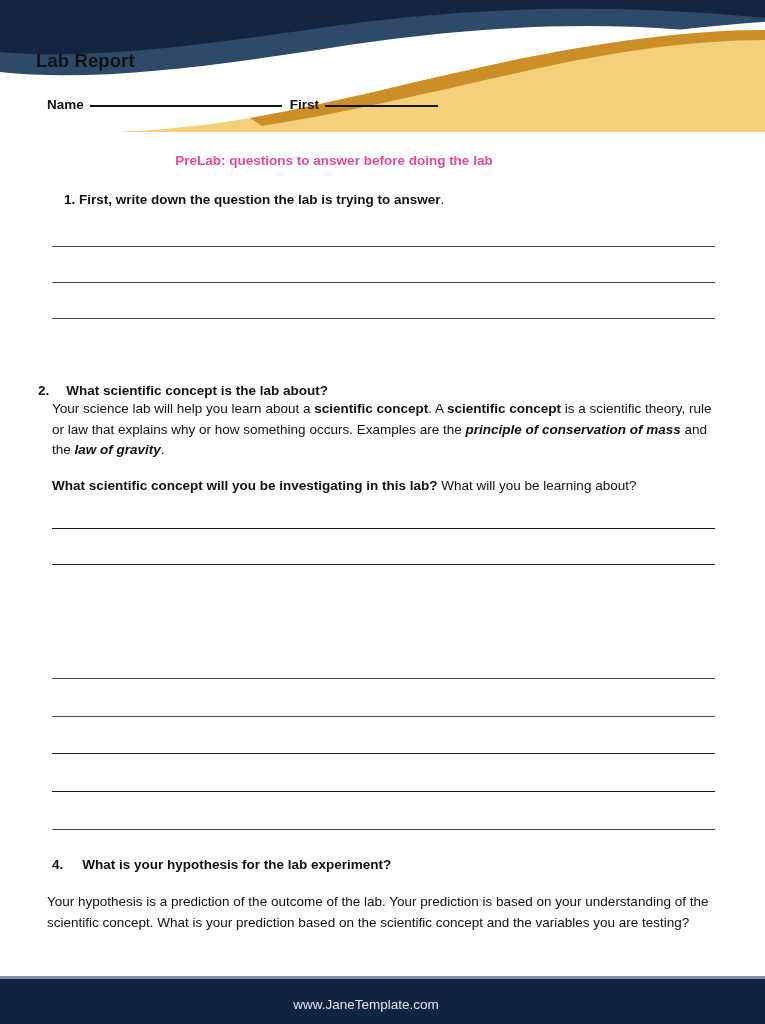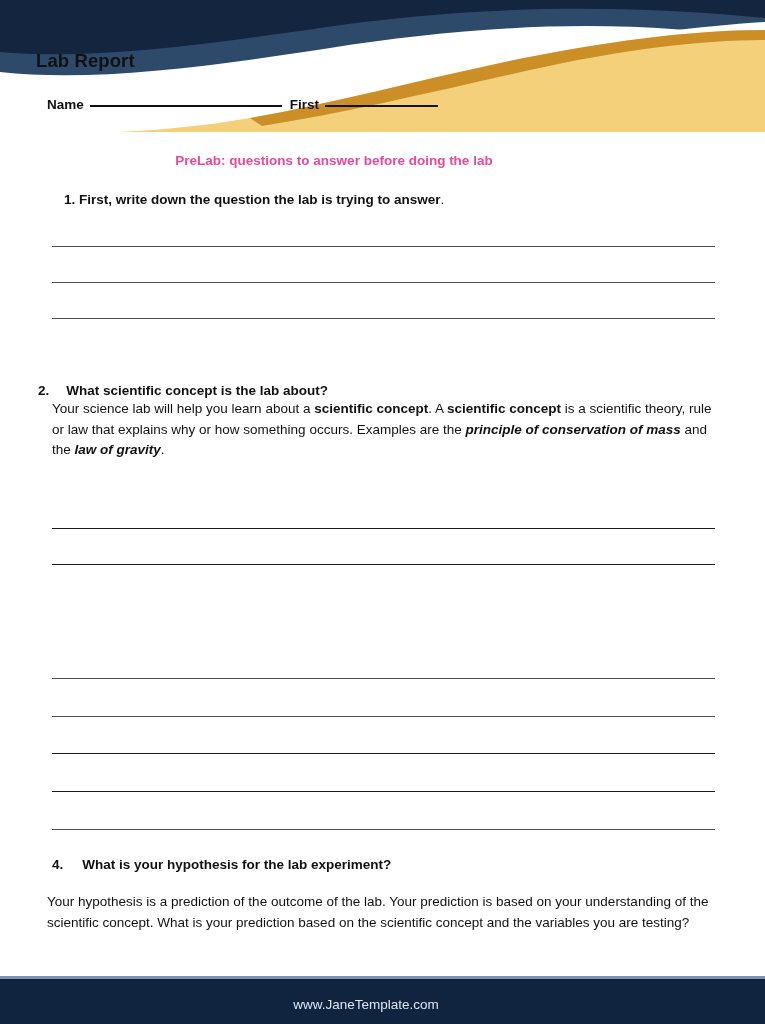--- a/index.html
+++ b/index.html
@@ -175,20 +175,23 @@
   <div class="rule" style="top:318px"></div>
 
   <div class="q q2-head q-head">
     <span class="qnum">2.</span><span>What scientific concept is the lab about?</span>
   </div>
 
   <div class="q q2-body q-body">
     <span>Your science lab will help you learn about a </span><strong class="bd">scientific concept</strong><span>.  A </span><strong class="bd">scientific concept</strong><span> is a scientific theory, rule or law that explains why or how something occurs.  Examples are the </span><em class="it">principle of conservation of mass</em><span> and the </span><em class="it">law of gravity</em><span>.</span>
   </div>
 
+  <div class="q q2-prompt">
+    <strong class="bd">What scientific concept will you be investigating in this lab?</strong><span>  What will you be learning about?</span>
+  </div>
 
   <div class="rule dark" style="top:528px"></div>
   <div class="rule dark" style="top:564px"></div>
 
 
   <div class="rule" style="top:678px"></div>
   <div class="rule" style="top:716px"></div>
   <div class="rule dark" style="top:753px"></div>
   <div class="rule dark" style="top:791px"></div>
   <div class="rule" style="top:829px"></div>

